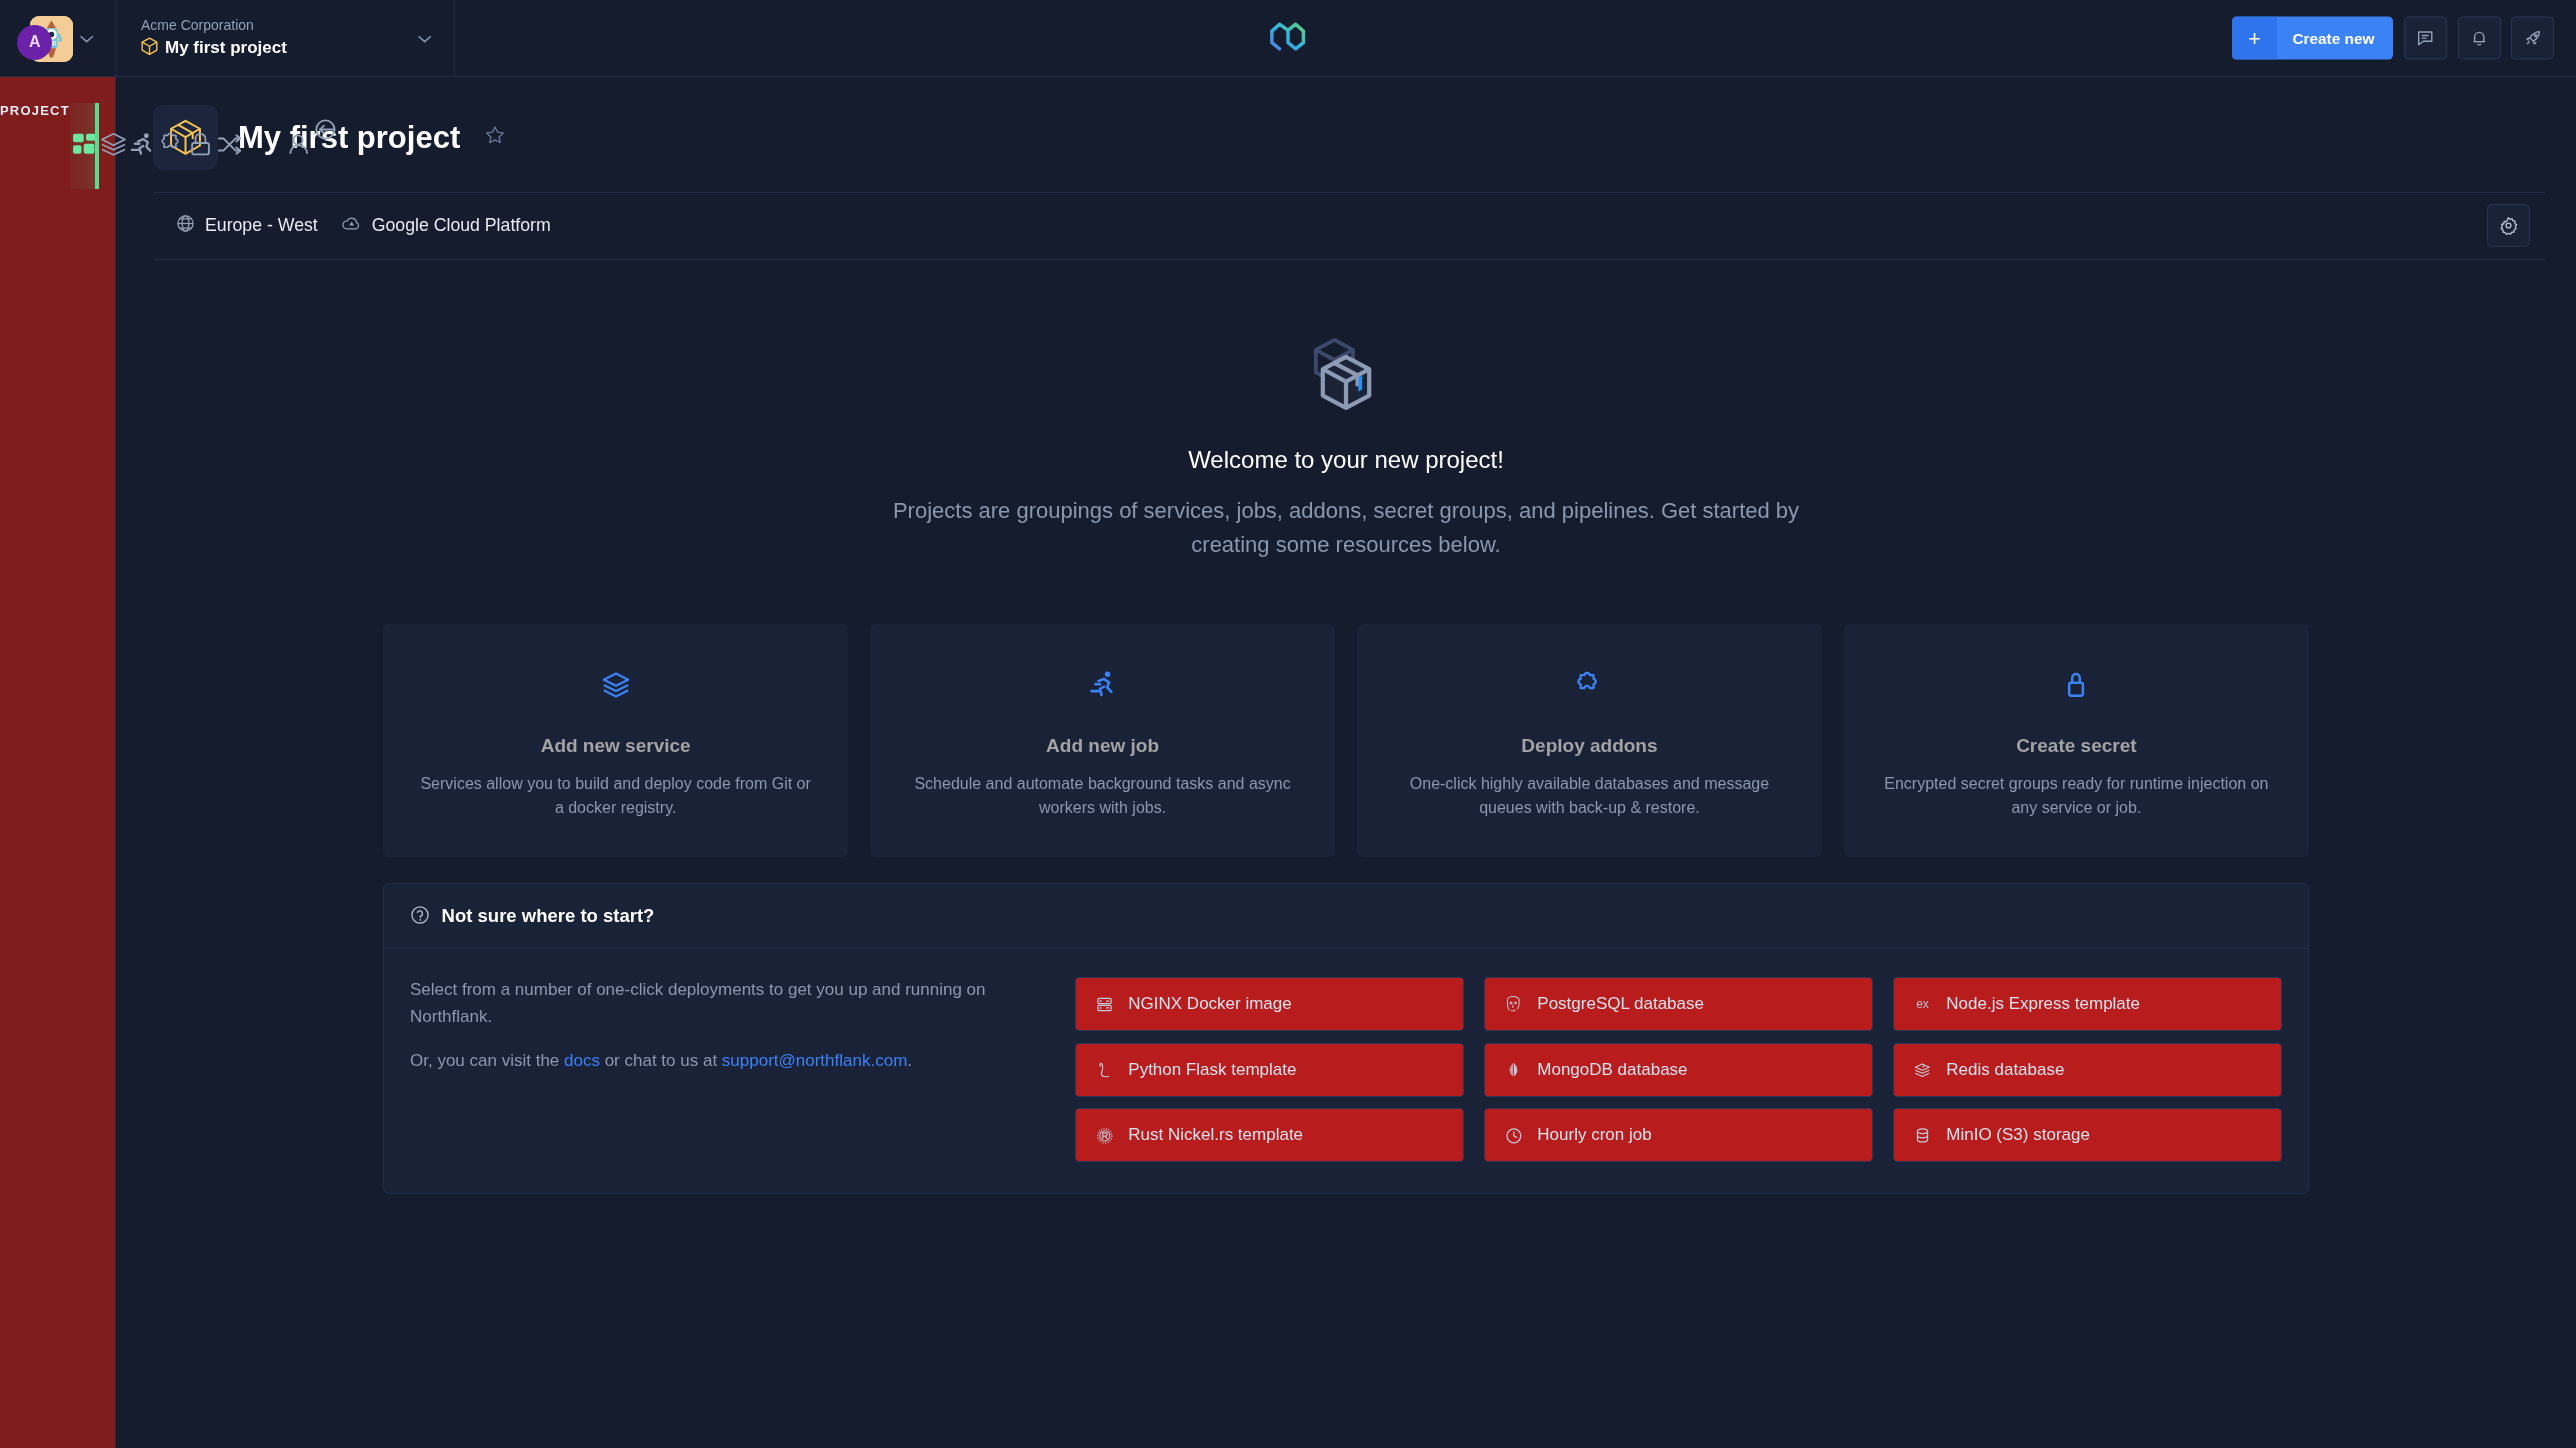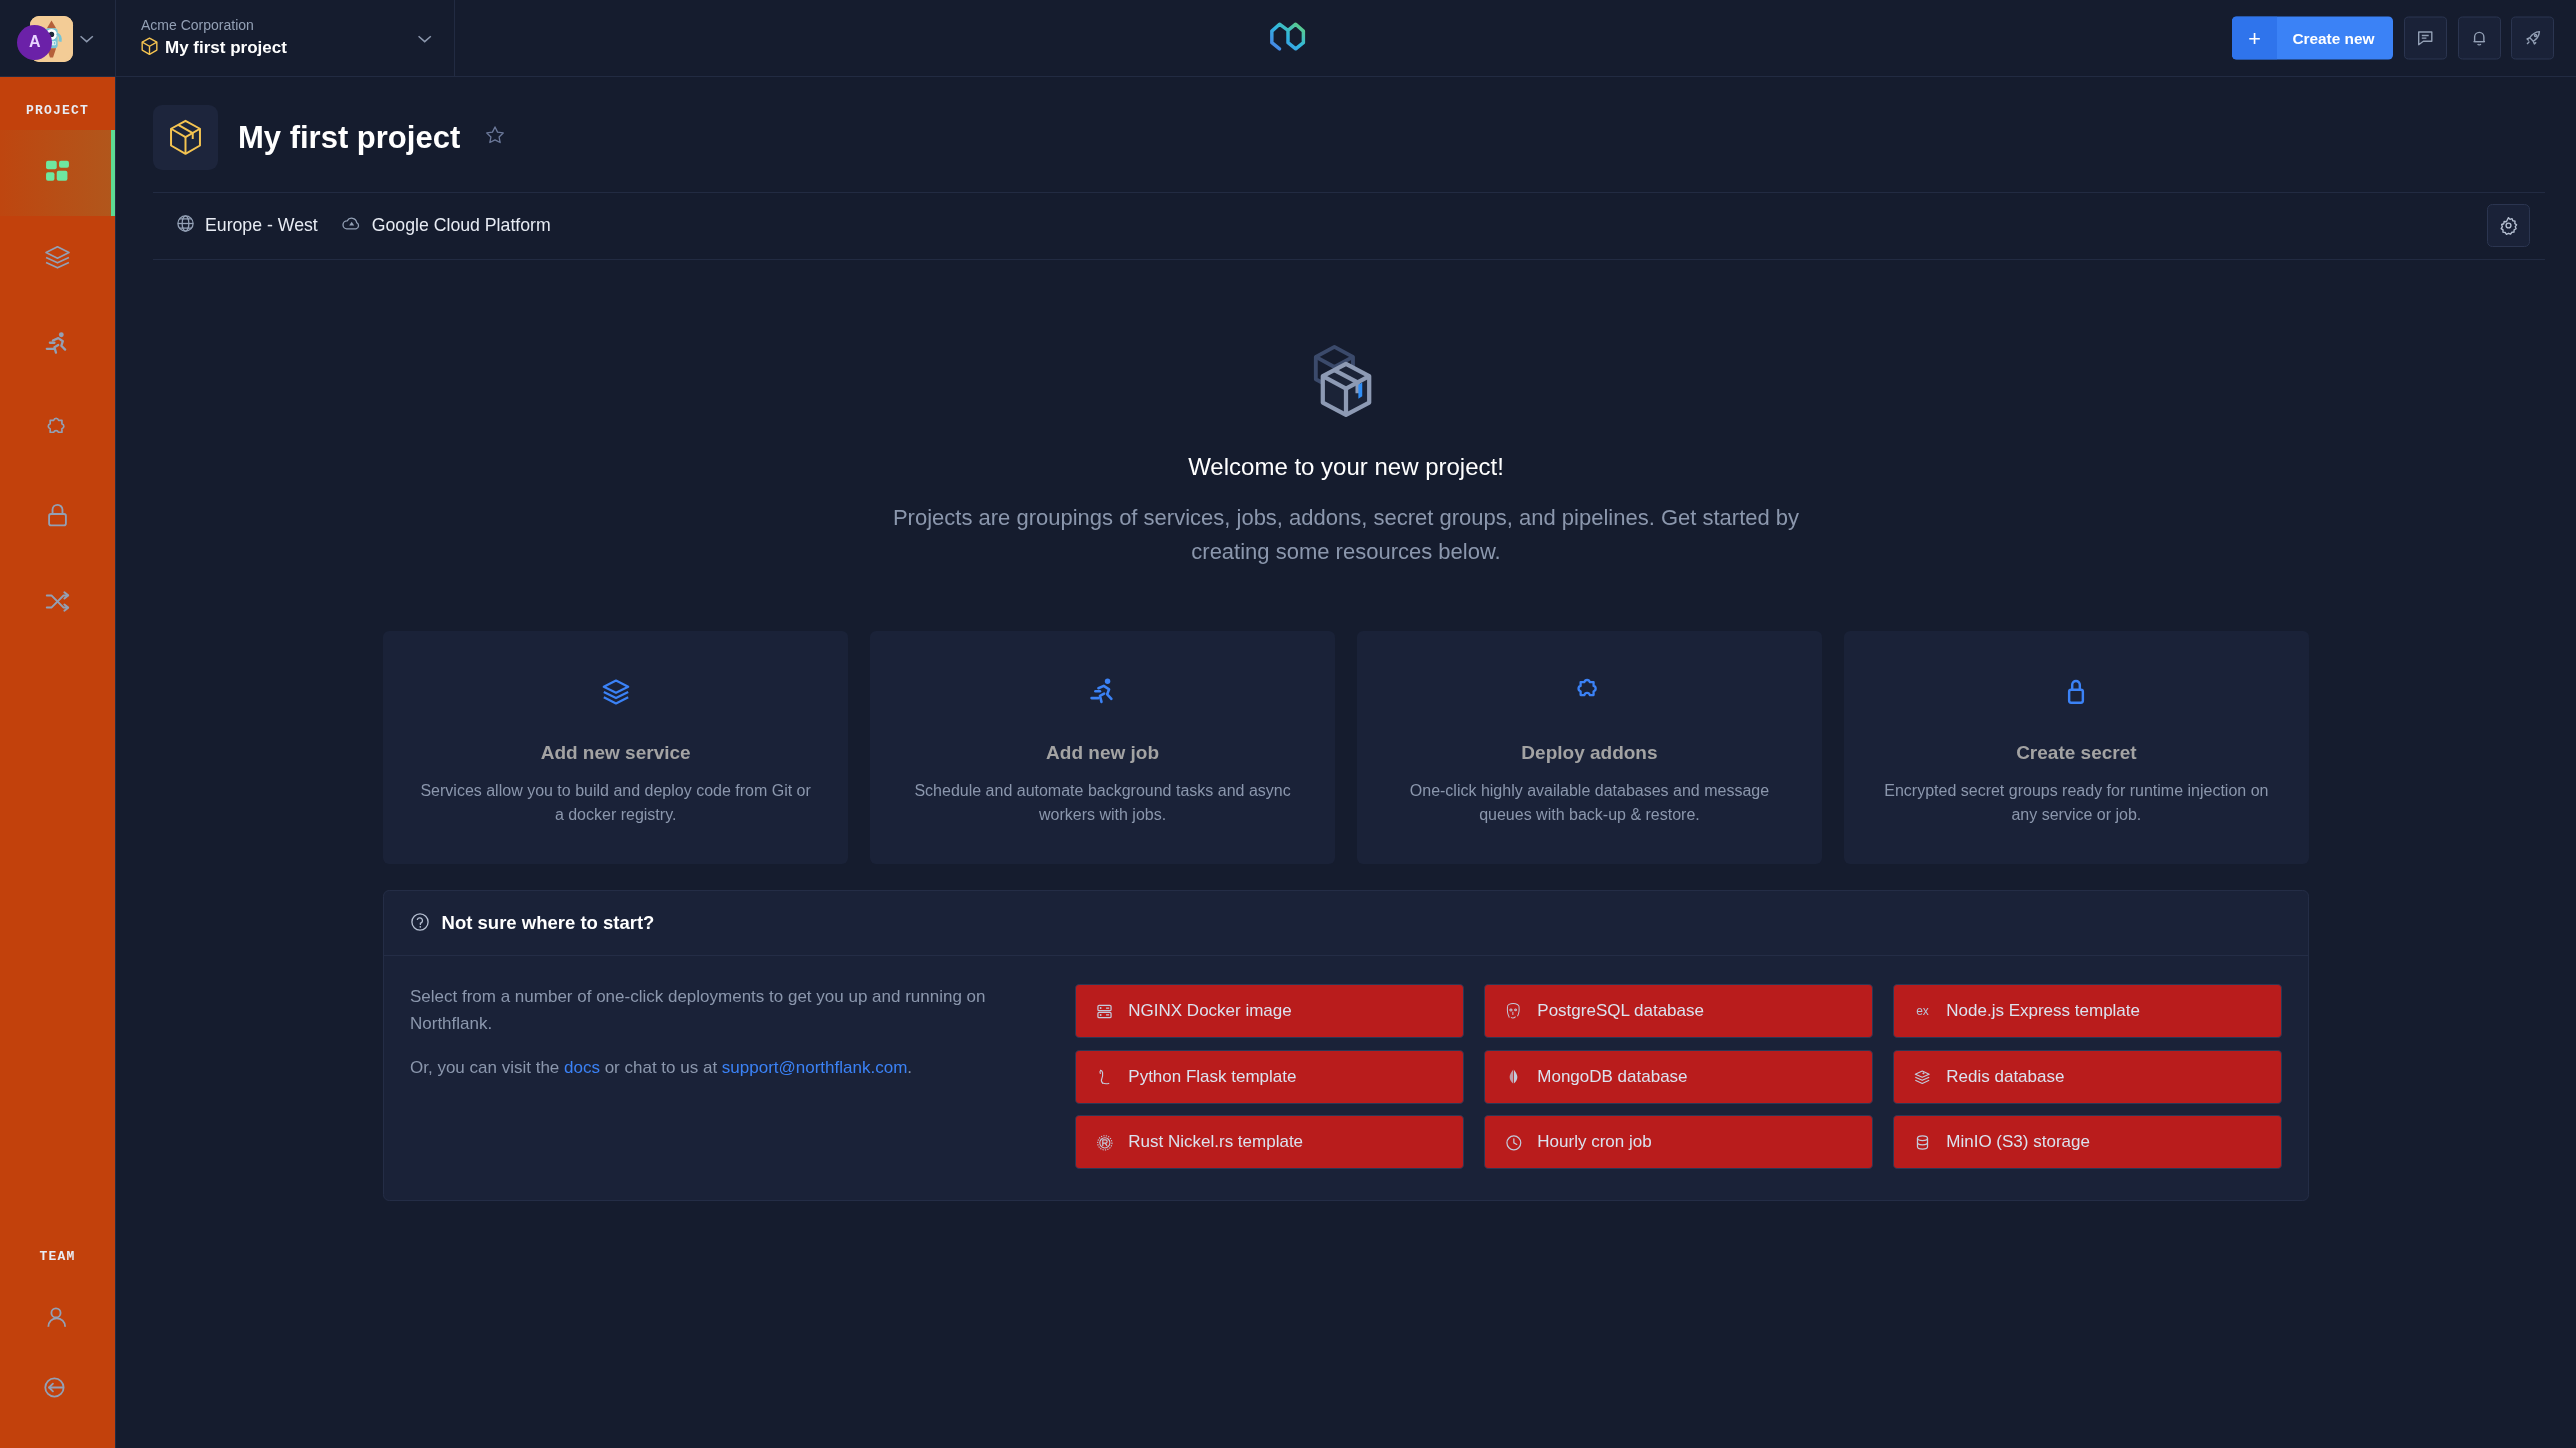--- a/index.html
+++ b/index.html
@@ -85,25 +85,24 @@
     display: flex; align-items: center; justify-content: center;
     color: #93a0b5;
   }
 
   
   .body-row { flex: 1 1 auto; display: flex; min-height: 0; }
 
   
   .sidebar {
     width: 116px; flex: 0 0 116px;
-    background: #c2410c;
+    background: #7f1d1d;
     border-right: 0.8px solid #222b42;
-    display: flex; flex-direction: column;
+    display: flex; 
     padding-top: 26px;
-    font-family: Liberation Mono, monospace;
   }
   .side-label {
     font-size: 13px; font-weight: bold; letter-spacing: 1.2px;
     color: #e8ecf4; text-align: center; margin-bottom: 12.3px;
   }
   .side-item {
     height: 86px; display: flex; align-items: center; justify-content: center;
     color: #93a0b5; position: relative;
   }
   .side-item.active {
@@ -126,21 +125,21 @@
   }
   .proj-box-icon {
     width: 65px; height: 65px; border-radius: 9.2px;
     background: #1d253c;
     display: flex; align-items: center; justify-content: center;
   }
   .proj-title { font-size: 31px; font-weight: bold; color: #ffffff; }
   .star { color: #6b7899; font-size: 20px; margin-left: 4.6px; }
 
   .meta-bar {
-    margin: 0 31px 7px 37px;
+    margin: 0 31px 0 37px;
     height: 68px;
     border-top: 0.8px solid #222b42;
     border-bottom: 0.8px solid #222b42;
     display: flex; align-items: center; justify-content: space-between;
     padding: 0 6.2px 0 23px;
   }
   .meta-left { display: flex; align-items: center; gap: 23px; }
   .meta-item { display: flex; align-items: center; gap: 10px; font-size: 17.7px; color: #e8ecf4; }
   .gear-btn {
     width: 43px; height: 43px; border-radius: 5.4px;

